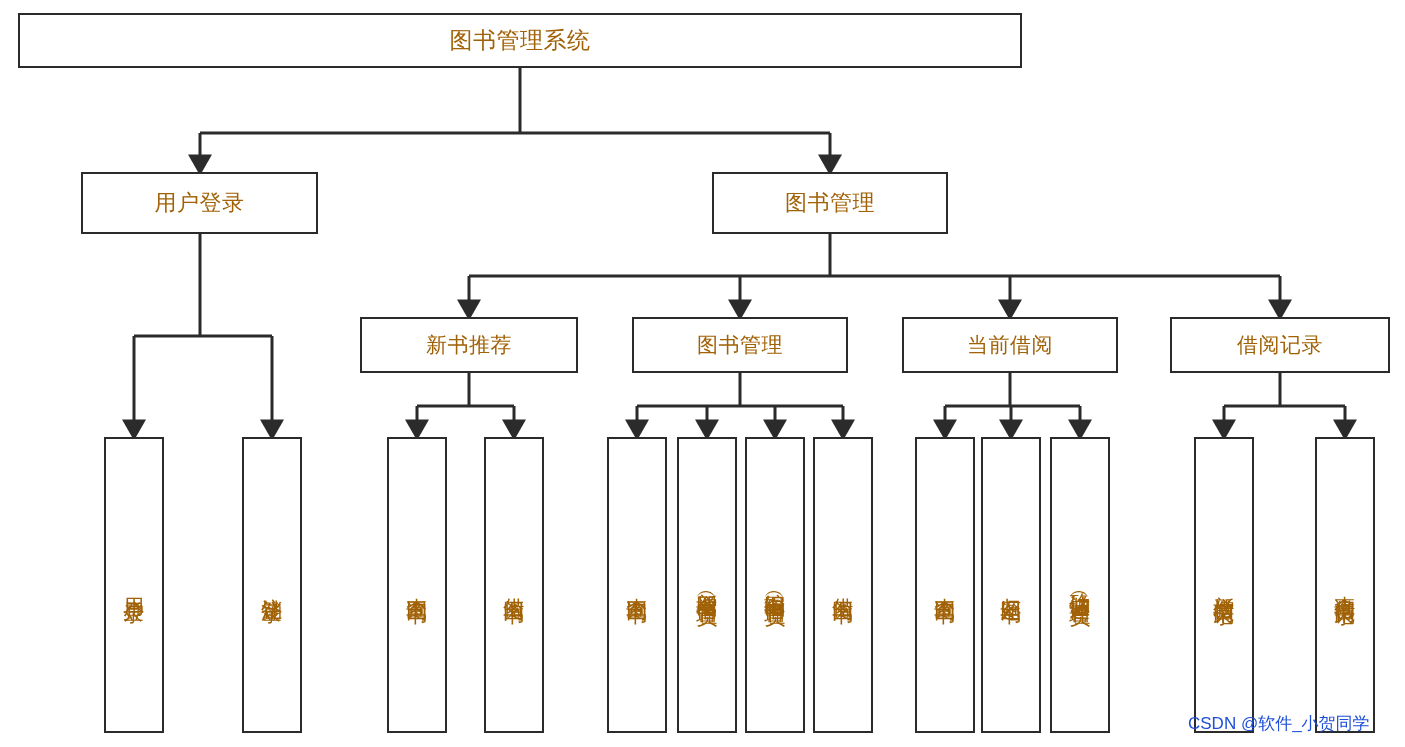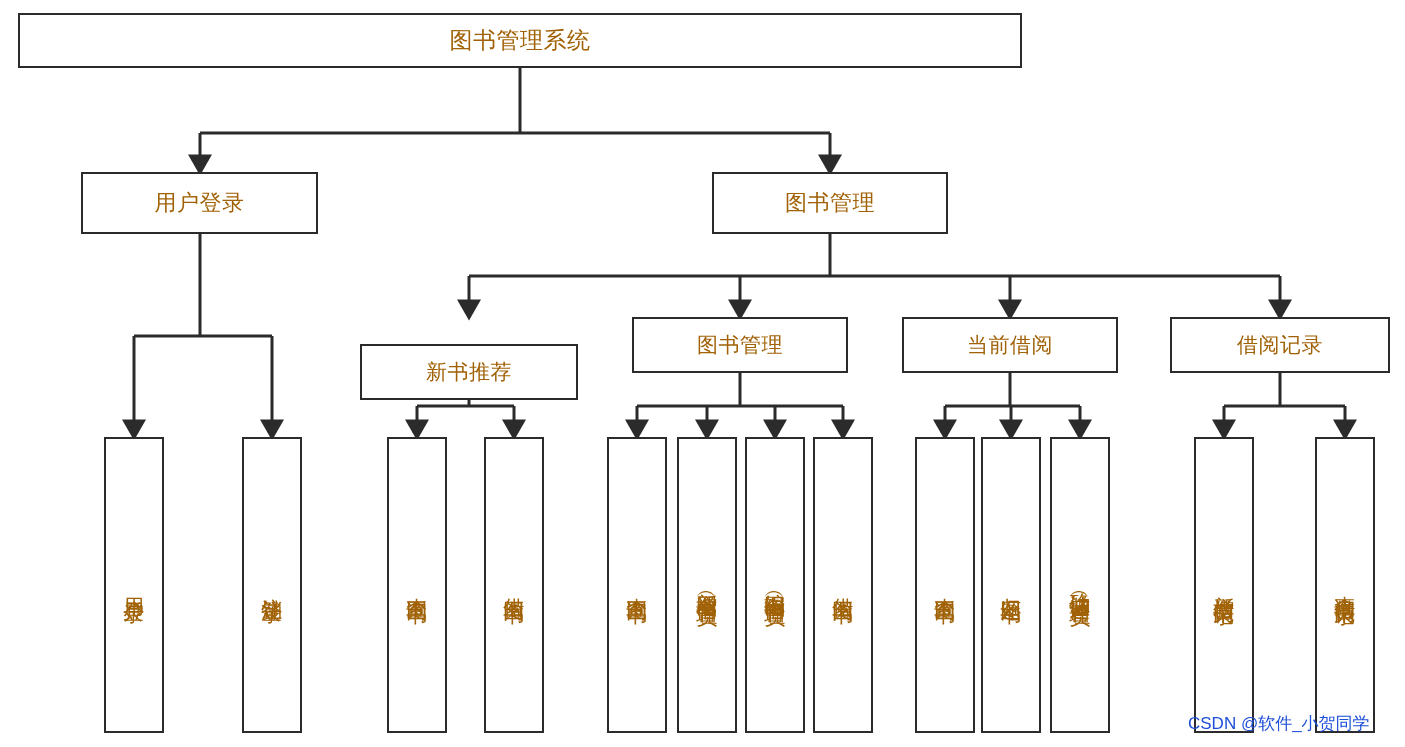--- a/index.html
+++ b/index.html
@@ -131,21 +131,21 @@
     <span class="label">图书管理系统</span>
   </div>
 
   <div class="node lvl1" style="left:81px; top:172px; width:237px; height:62px;">
     <span class="label">用户登录</span>
   </div>
   <div class="node lvl1" style="left:712px; top:172px; width:236px; height:62px;">
     <span class="label">图书管理</span>
   </div>
 
-  <div class="node lvl2" style="left:360px; top:317px; width:218px; height:56px;margin-top:27px;">
+  <div class="node lvl2" style="left:360px; top:317px; width:218px; height:56px;">
     <span class="label">新书推荐</span>
   </div>
   <div class="node lvl2" style="left:632px; top:317px; width:216px; height:56px;">
     <span class="label">图书管理</span>
   </div>
   <div class="node lvl2" style="left:902px; top:317px; width:216px; height:56px;">
     <span class="label">当前借阅</span>
   </div>
   <div class="node lvl2" style="left:1170px; top:317px; width:220px; height:56px;">
     <span class="label">借阅记录</span>

